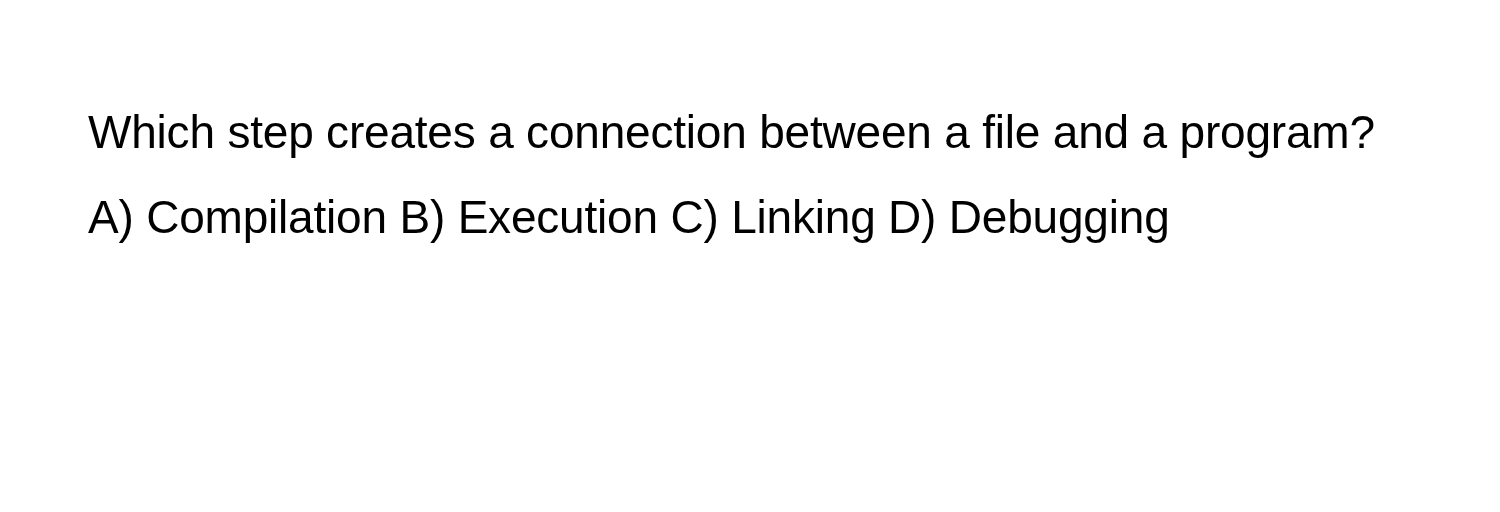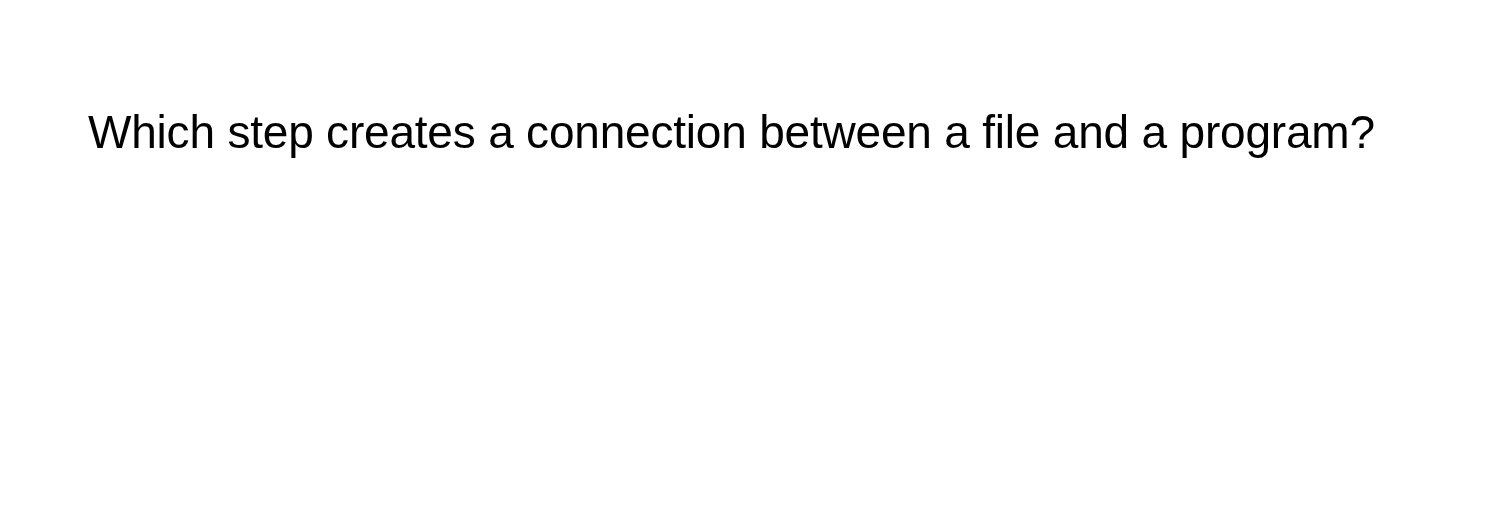--- a/index.html
+++ b/index.html
@@ -27,13 +27,14 @@
     .options-text {
       display: inline;
     }
   </style>
 </head>
 <body>
 
 <div class="question-container">
   <div class="question-text">Which step creates a connection between a file and a program?</div>
   <br>
+  <div class="options-text">A) Compilation B) Execution C) Linking D) Debugging</div>
 </div>
 
 </body></html>

